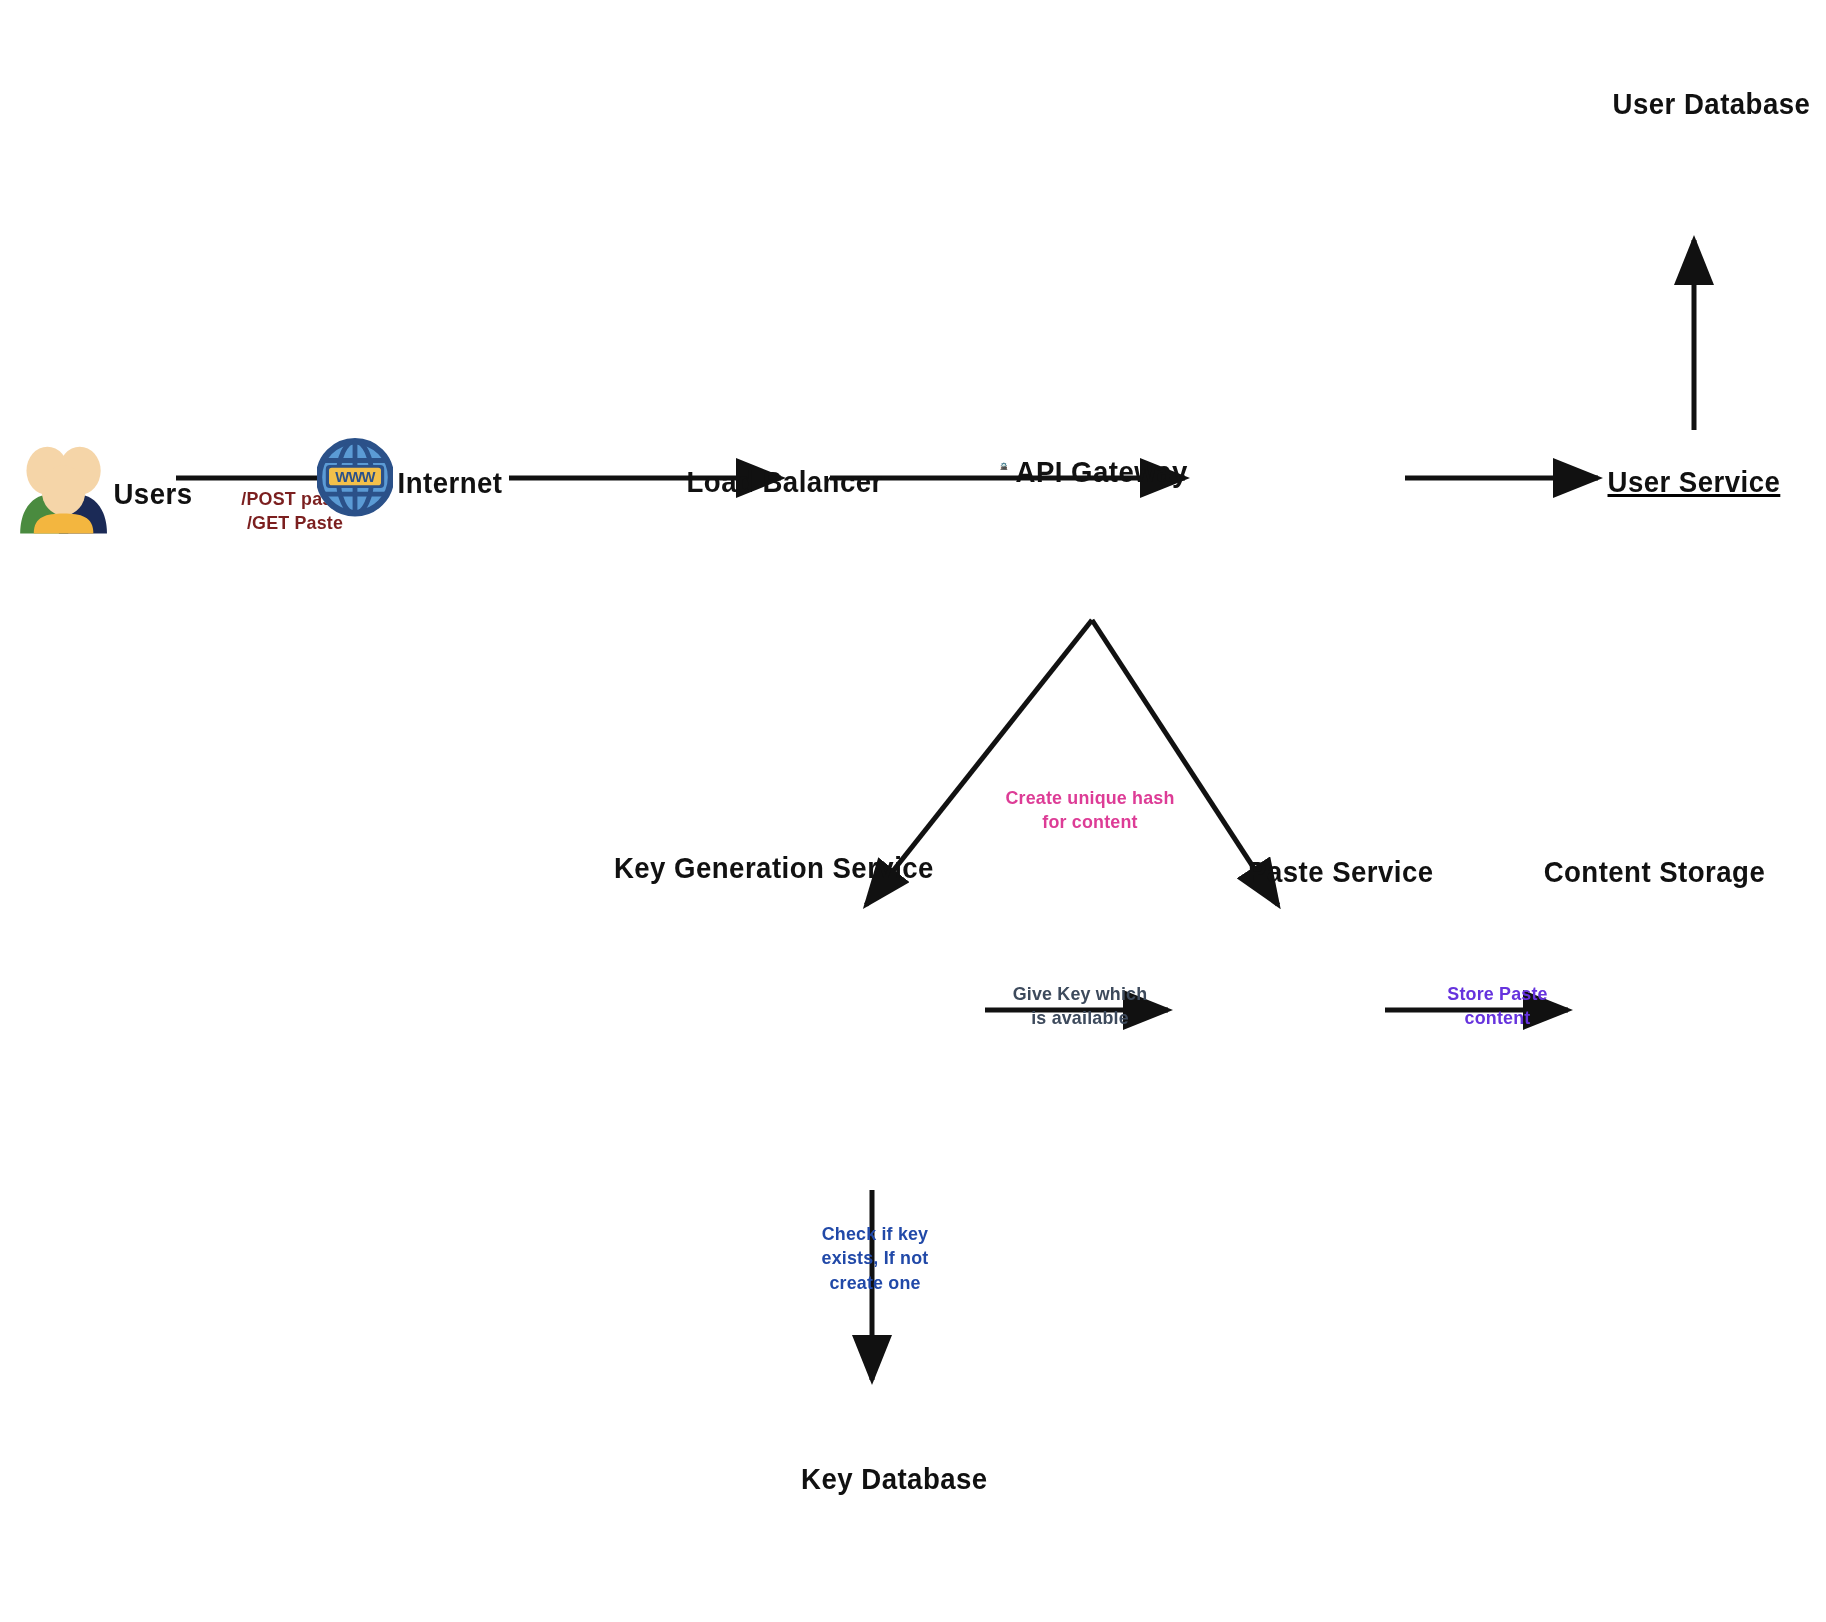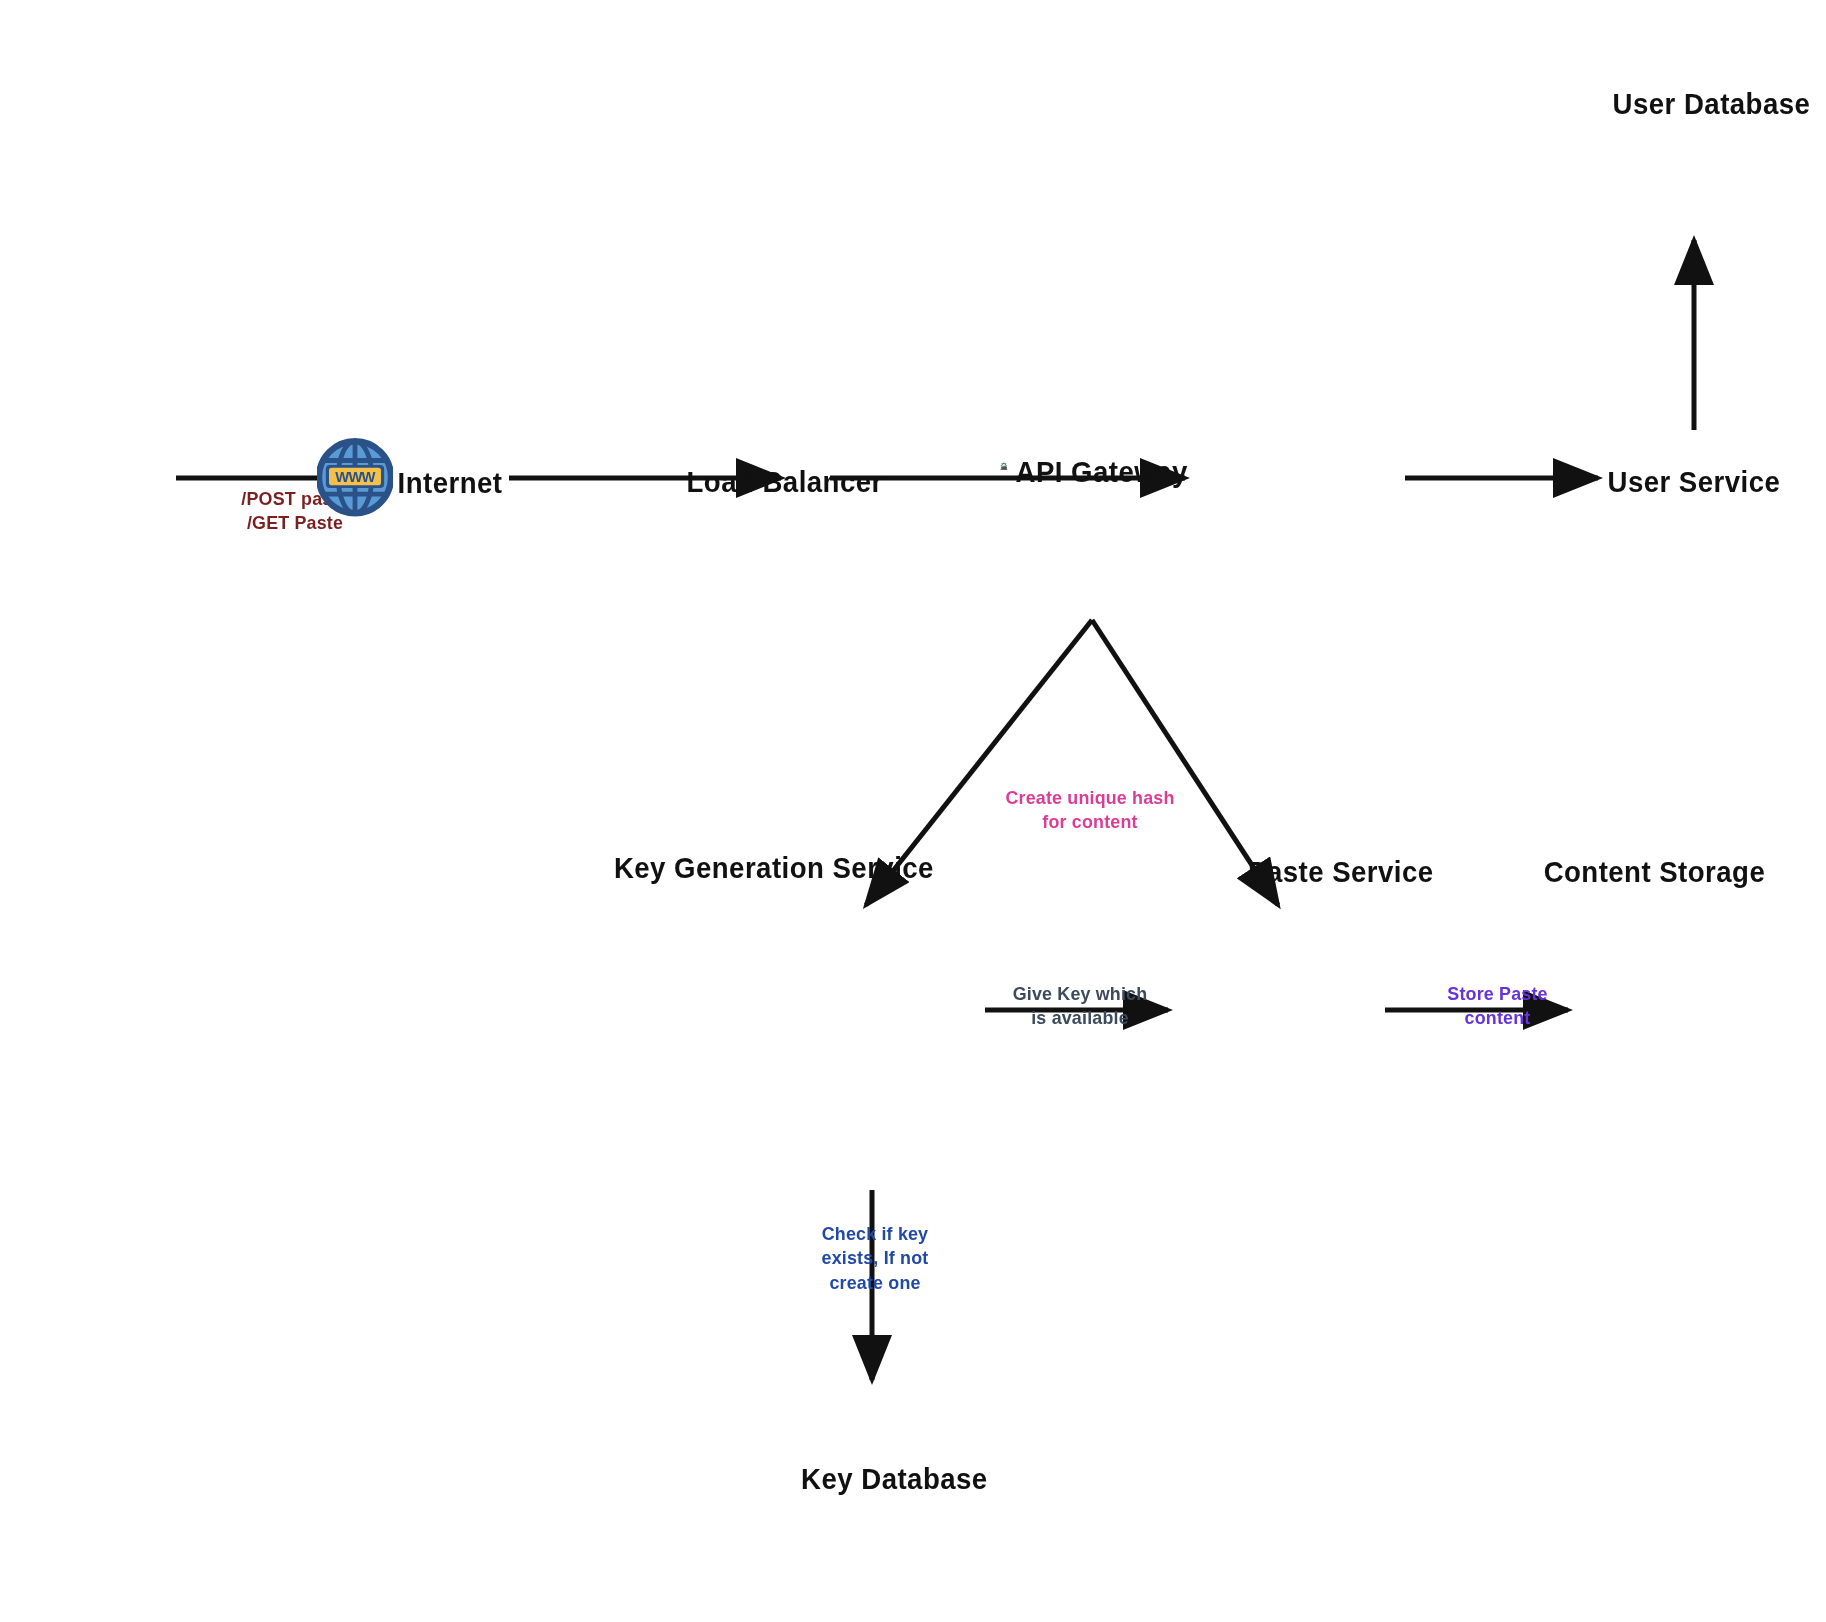--- a/index.html
+++ b/index.html
@@ -105,20 +105,31 @@
   <div class="edge-label lbl-givekey" style="left:985px; top:982px; width:190px;">Give Key which
 is available</div>
 
   <div class="edge-label lbl-store" style="left:1410px; top:982px; width:175px;">Store Paste
 content</div>
 
   <div class="edge-label lbl-checkkey" style="left:780px; top:1222px; width:190px;">Check if key
 exists, If not
 create one</div>
 
+  <div class="node" style="left:16px; top:404px; width:180px;">
+    <svg class="node-icon" width="180" height="170" viewBox="0 0 180 170">
+      <ellipse cx="60" cy="50" rx="40" ry="46" fill="#F5D5A8"></ellipse>
+      <ellipse cx="122" cy="50" rx="40" ry="46" fill="#F5D5A8"></ellipse>
+      <path d="M8 170 C8 118 38 96 60 96 C82 96 100 112 100 140 L100 170 Z" fill="#4A8B3F"></path>
+      <path d="M174 170 C174 118 144 96 122 96 C100 96 82 112 82 140 L82 170 Z" fill="#1B2A56"></path>
+      <ellipse cx="91" cy="88" rx="42" ry="48" fill="#F5D5A8"></ellipse>
+      <path d="M34 170 C34 138 58 132 91 132 C124 132 148 138 148 170 Z" fill="#F3B63F"></path>
+    </svg>
+    <div class="node-label">Users</div>
+  </div>
 
   <div class="node" style="left:678px; top:382px; width:190px;">
     <svg class="node-icon" width="190" height="190" viewBox="0 0 190 190">
       <line x1="48" y1="96" x2="130" y2="40" stroke="#7DE8F0" stroke-width="16"></line>
       <line x1="48" y1="96" x2="145" y2="96" stroke="#7DE8F0" stroke-width="16"></line>
       <line x1="48" y1="96" x2="130" y2="152" stroke="#7DE8F0" stroke-width="16"></line>
       <circle cx="130" cy="37" r="30" fill="#E8588A"></circle>
       <path d="M130 7 A30 30 0 0 1 130 67 Z" fill="#DE4A80"></path>
       <circle cx="156" cy="96" r="19" fill="#E8588A"></circle>
       <path d="M156 77 A19 19 0 0 1 156 115 Z" fill="#DE4A80"></path>
@@ -179,21 +190,21 @@
         <line x1="124" y1="109" x2="124" y2="166"></line>
         <line x1="136" y1="114" x2="136" y2="166"></line>
         <line x1="148" y1="120" x2="148" y2="166"></line>
       </g>
       <rect x="94" y="96" width="6" height="72" fill="#2F2F2F"></rect>
       <rect x="10" y="166" width="175" height="16" rx="4" fill="#4A4A4A"></rect>
     </svg>
     <div class="node-label">API Gateway</div>
   </div>
 
-  <div class="node" style="left:1600px; top:382px; width:185px;">
+  <div class="node" style="left:1600px; top:382px; width:185px;text-decoration:underline;">
     <svg class="node-icon" width="185" height="190" viewBox="0 0 185 190">
       <g stroke="#6E7580" stroke-width="9" fill="none">
         <line x1="48" y1="48" x2="137" y2="137"></line>
         <line x1="137" y1="48" x2="48" y2="137"></line>
       </g>
       <g fill="#6E7580">
         <path d="M92 14 L106 38 L78 38 Z"></path>
         <rect x="87" y="34" width="11" height="30"></rect>
         <path d="M92 176 L106 152 L78 152 Z"></path>
         <rect x="87" y="126" width="11" height="30"></rect>

